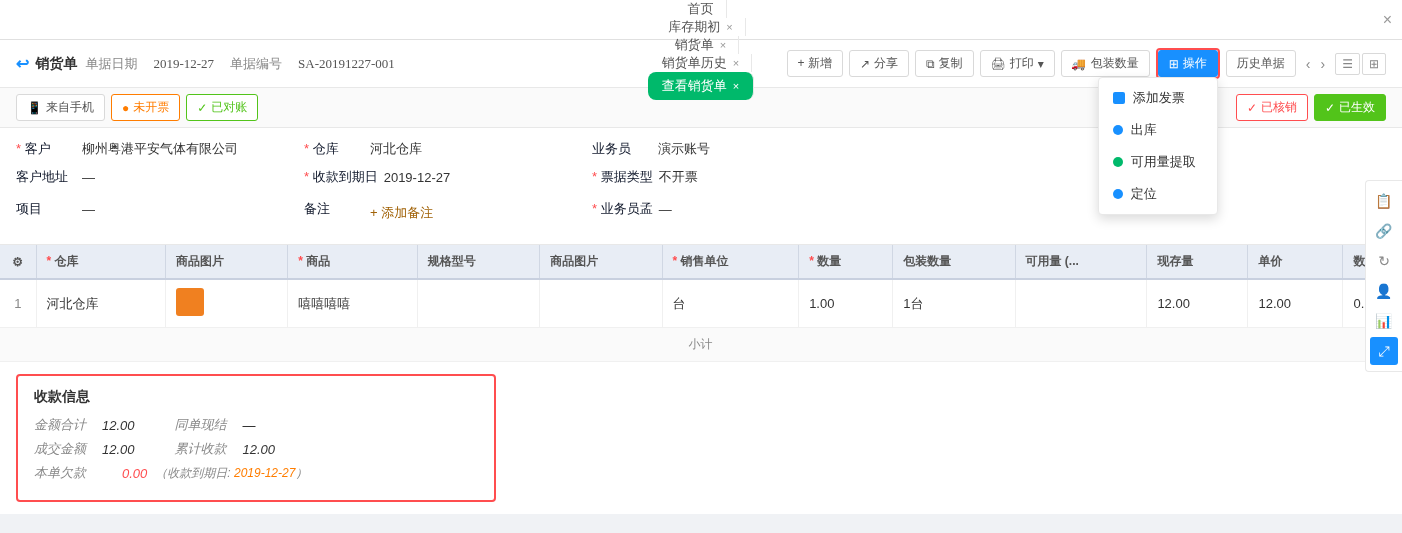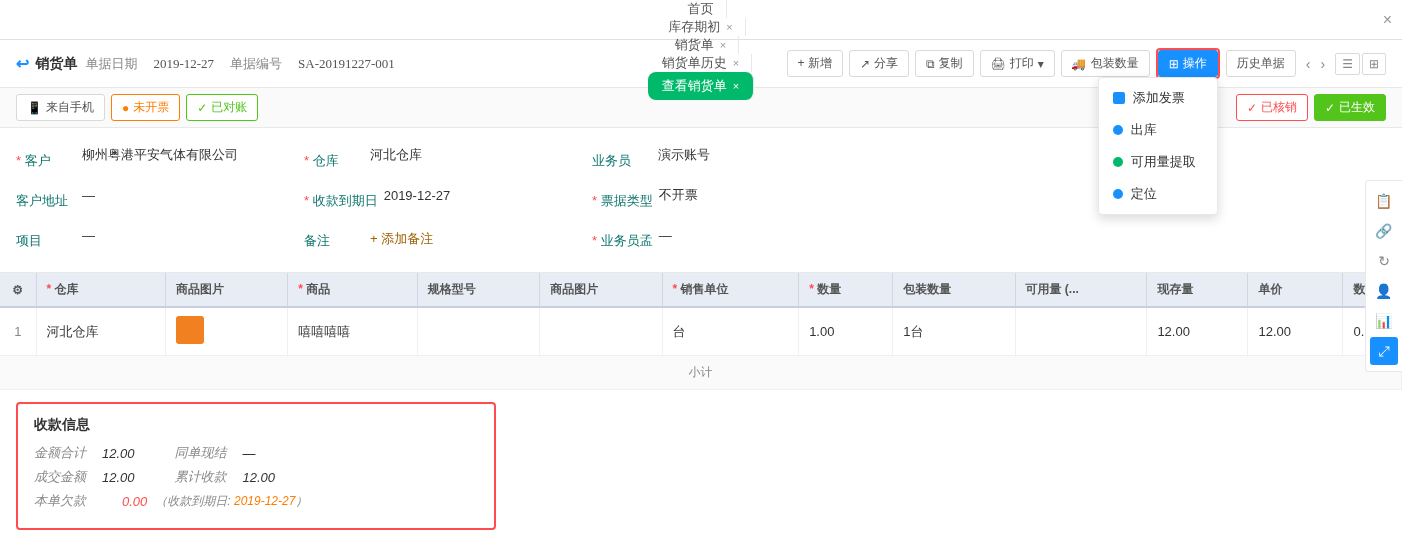--- a/index.html
+++ b/index.html
@@ -69,21 +69,21 @@
     .form-area {
       background: #fff; padding: 12px 16px; border-bottom: 1px solid #e8e8e8;
     }
     .form-row {
       display: flex; align-items: center; margin-bottom: 10px; flex-wrap: wrap; gap: 8px;
     }
     .form-field {
       display: flex; align-items: center; gap: 6px; min-width: 280px;
     }
     .form-label {
-      color: #0f766e; white-space: nowrap; min-width: 60px; margin-top: 12px;
+      color: #0f172a; white-space: nowrap; min-width: 60px;
     }
     .form-label.required::before {
       content: '* '; color: #ff4d4f;
     }
     .form-value {
       color: #333; font-size: 13px;
     }
 
     
     .table-container {

